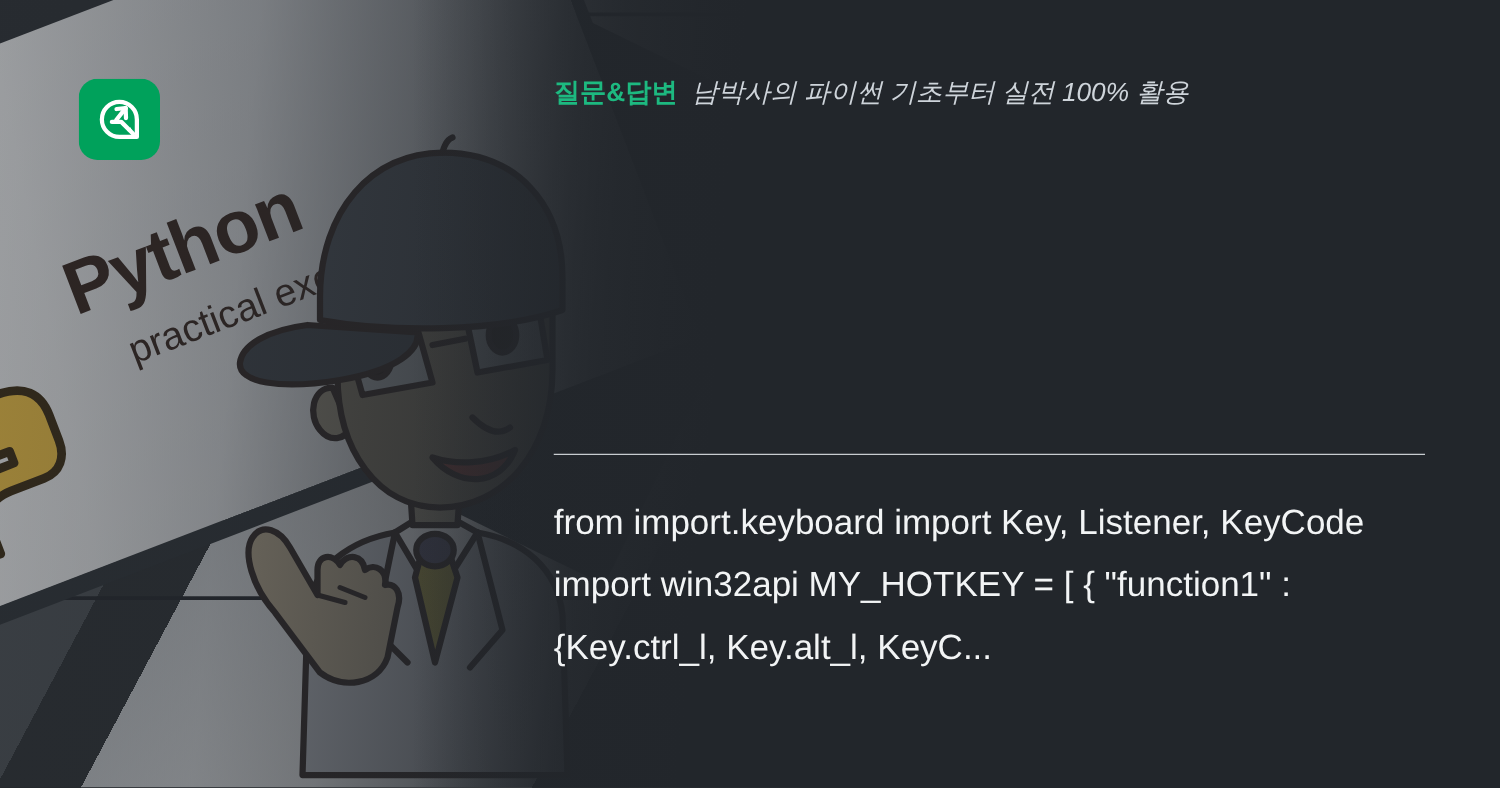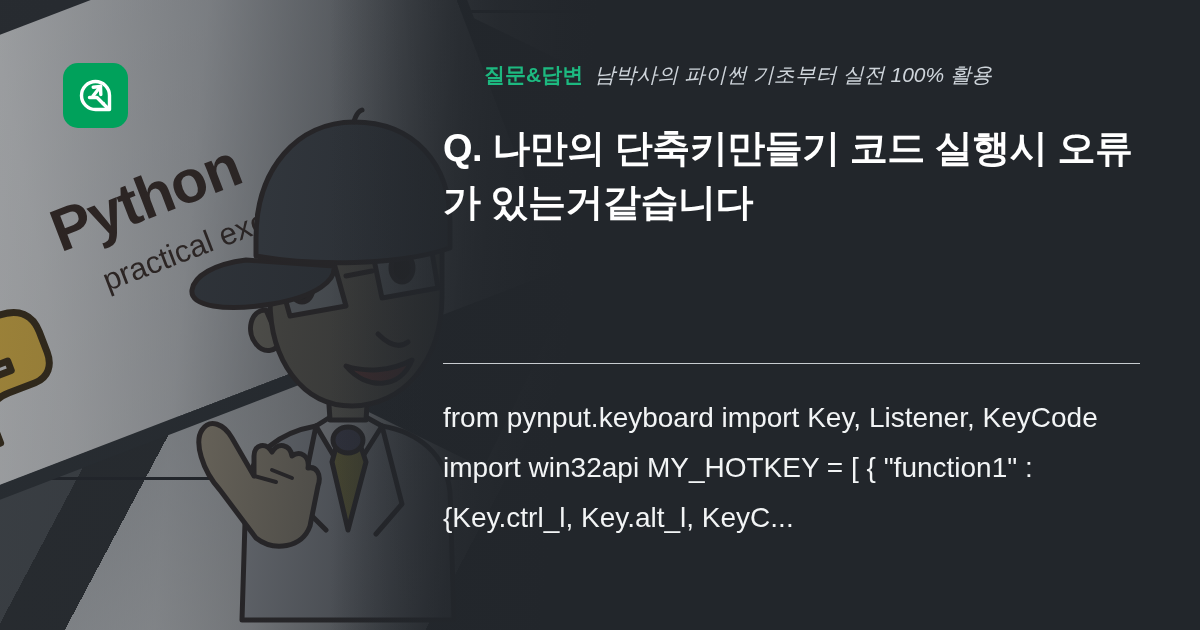--- a/index.html
+++ b/index.html
@@ -116,21 +116,21 @@
     position:absolute;
     left:443px; top:0;
     width:700px; height:630px;
   }
   .kicker {
     position:absolute; left:0; top:64px;
     font-size:21px; font-weight:400;
     white-space:nowrap;
     line-height:1;
   }
-  .kicker .k-cat { font-weight:700;margin-left:41px; }
+  .kicker .k-cat { font-weight:700; }
   .kicker .k-name { margin-left:11px;font-style:italic; }
 
   .headline {
     position:absolute; left:0; top:122px;
     width:700px;
     font-size:38px; font-weight:700;
     color:#ffffff;
     line-height:1.42;
     letter-spacing:-0.5px;
     word-break:break-all;
@@ -249,20 +249,19 @@
       <path d="M38.5 41.5 L43.8 44.2 L41.3 38.8" fill="#ffffff"></path>
     </svg>
   </div>
 
   <div class="content">
 
     <div class="kicker">
       <span class="k-cat" style="color:#1db980">질문&amp;답변</span><span class="k-name" style="color:#ced4da">남박사의 파이썬 기초부터 실전 100% 활용</span>
     </div>
 
-    <h1 class="headline">Q. 나만의 단축키만들기 코드 실행시 오류가 있는거같습니다</h1>
 
     <div class="divider"></div>
 
-    <div class="body-text">from pynput.keyboard import Key, Listener, KeyCode import win32api MY_HOTKEY = [ { "function1" : {Key.ctrl_l, Key.alt_l, KeyC...</div>
+    <div class="body-text">from import.keyboard import Key, Listener, KeyCode import win32api MY_HOTKEY = [ { "function1" : {Key.ctrl_l, Key.alt_l, KeyC...</div>
   </div>
 
 </div>
 
 </body></html>

